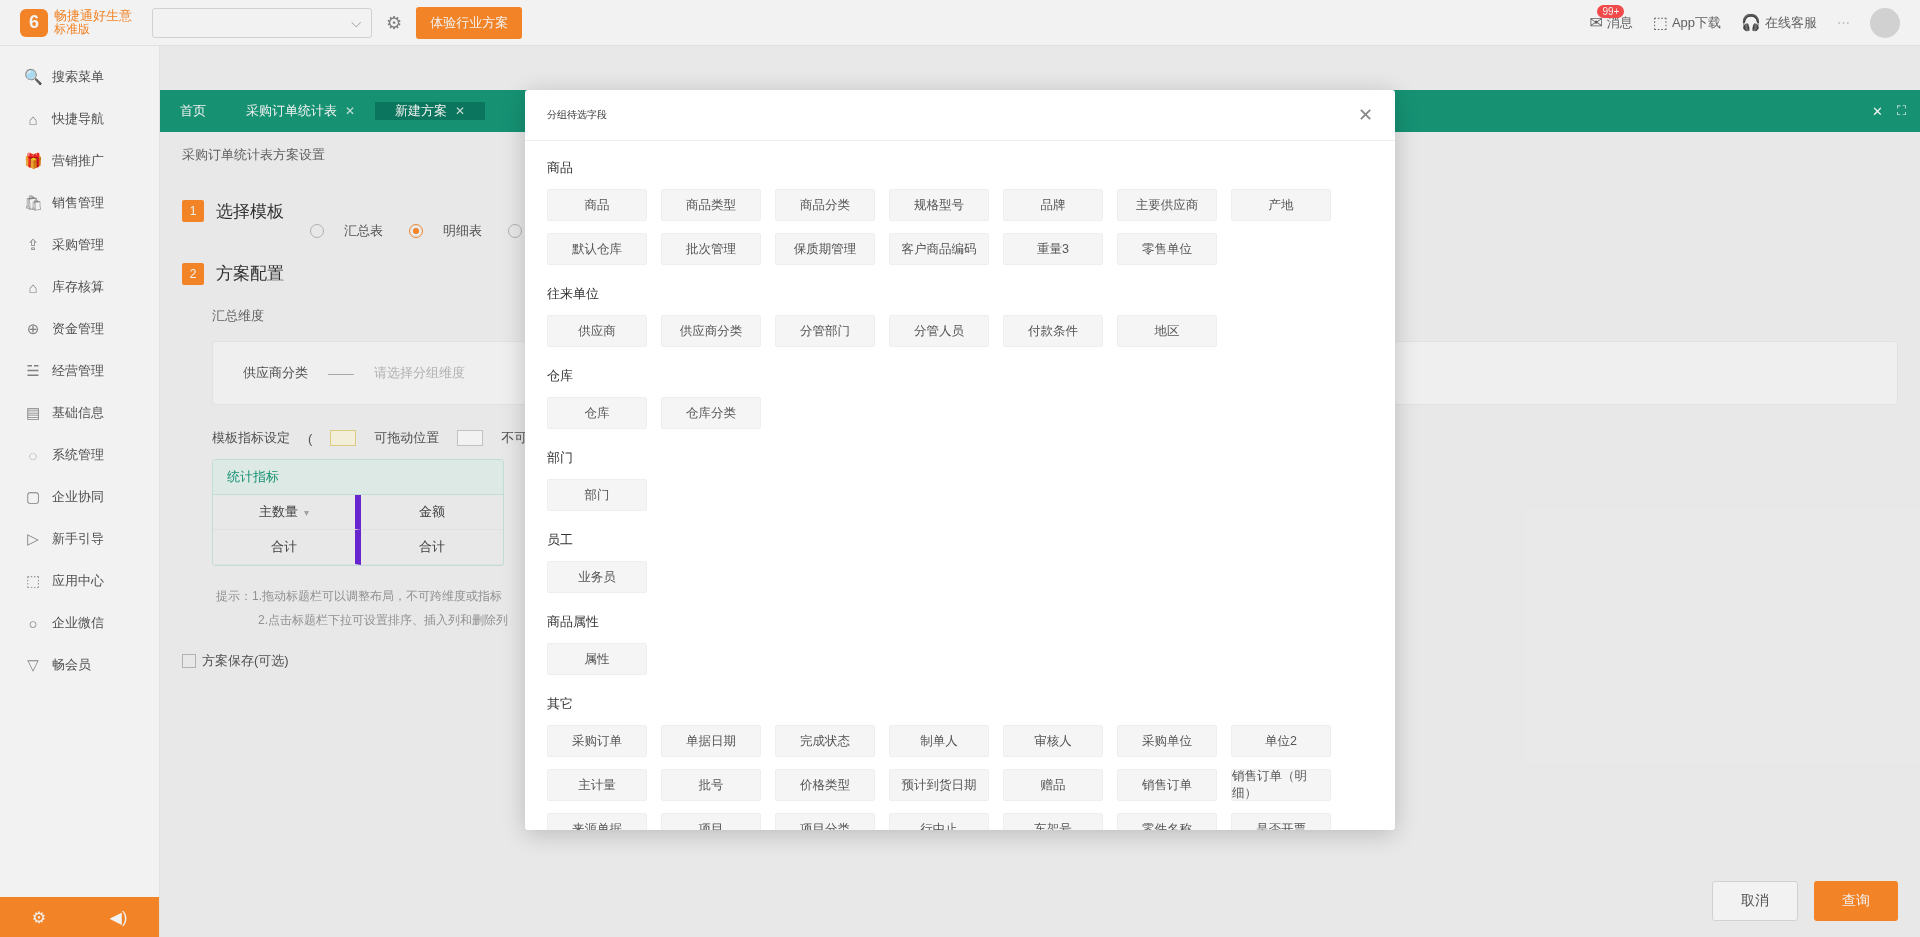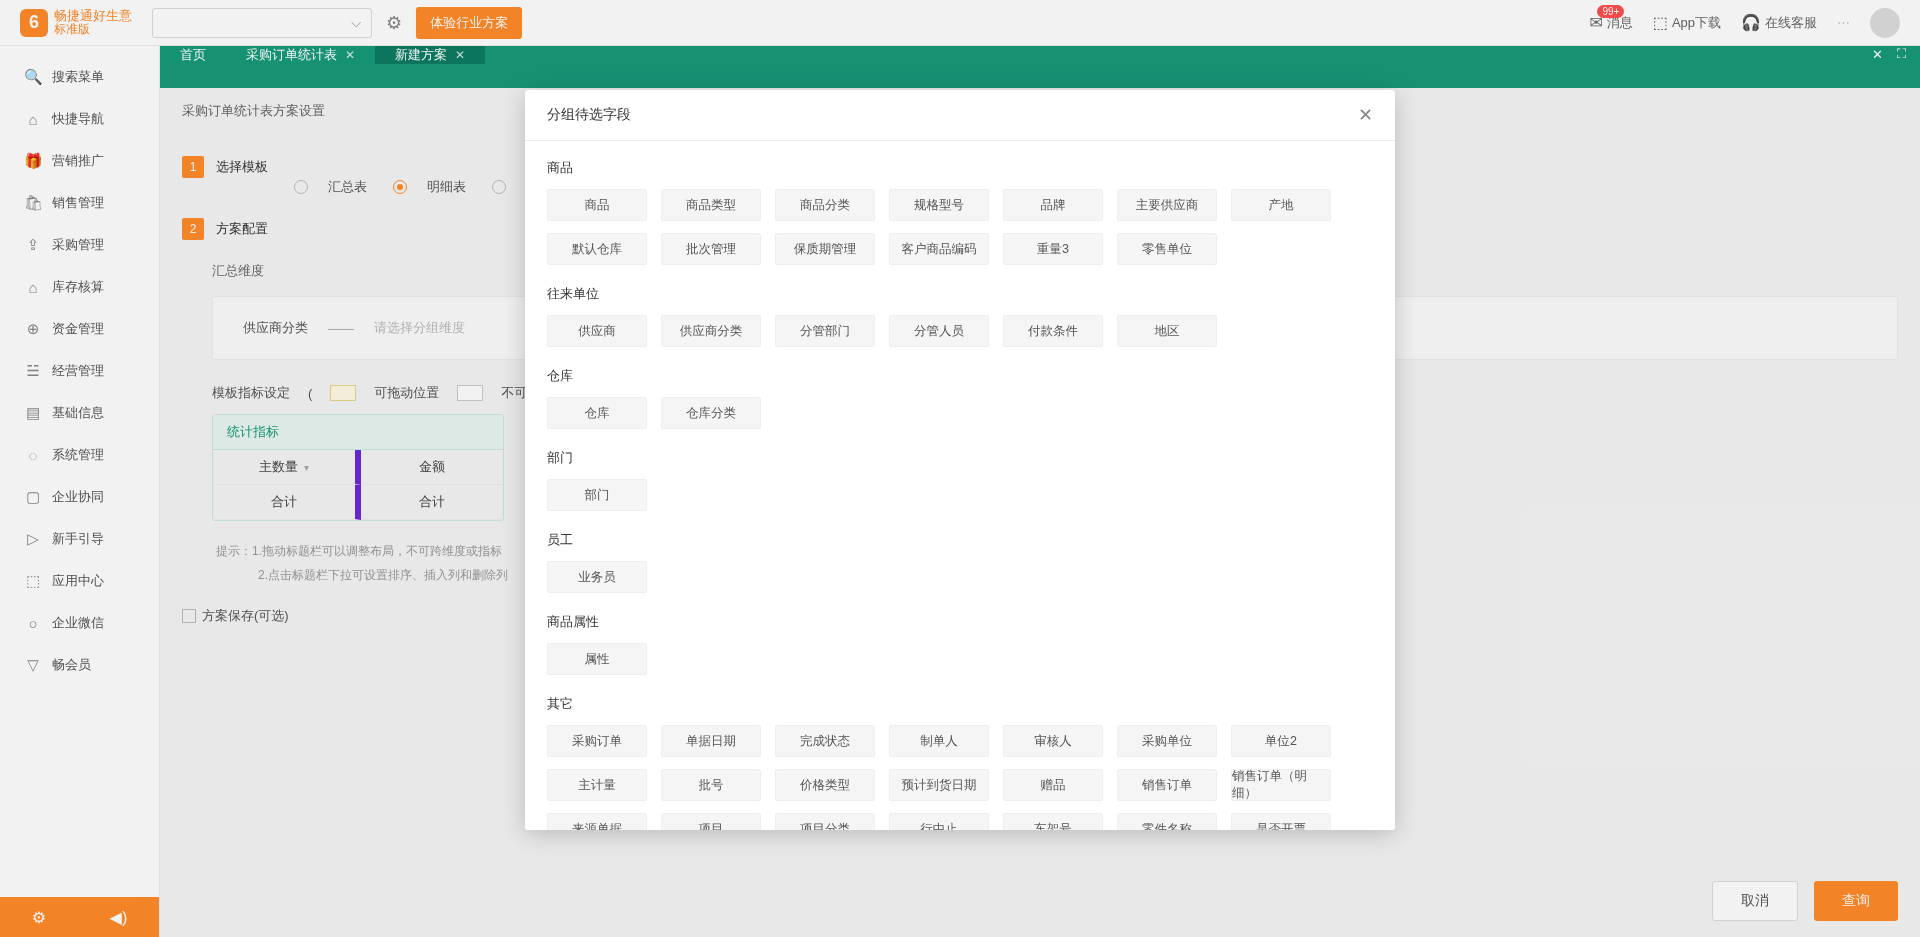--- a/index.html
+++ b/index.html
@@ -20,31 +20,31 @@
 .badge { position:absolute; top:-8px; left:8px; background:#ff4d4f; color:#fff; font-size:10px; padding:1px 5px; border-radius:8px; }
 .avatar { width:30px; height:30px; border-radius:50%; background:#ddd; }
 .layout { display:flex; height:calc(100% - 46px); }
 .sidebar { width:160px; background:#fff; display:flex; flex-direction:column; border-right:1px solid #eee; }
 .nav { flex:1; padding-top:10px; }
 .nav-item { display:flex; align-items:center; gap:10px; padding:12px 24px; color:#555; cursor:pointer; }
 .nav-item .ico { width:18px; text-align:center; color:#888; font-size:15px; }
 .side-foot { height:40px; background:#ff8b29; display:flex; align-items:center; justify-content:space-around; color:#fff; }
 .side-foot span { cursor:pointer; font-size:16px; }
 .main { flex:1; display:flex; flex-direction:column; background:#f5f5f5; }
-.tabbar { height:42px; background:#189a7a; display:flex; align-items:flex-start; color:#fff; }
+.tabbar { height:42px; background:#189a7a; display:flex; align-items:center; color:#fff;margin-top:44px; }
 .tab { display:flex; align-items:center; padding:0 20px; gap:8px; cursor:pointer; font-size:13px; }
 .tab.active { background:#0c7d62; }
 .tab .x { font-size:12px; opacity:.8; }
 .tabbar-end { margin-left:auto; display:flex; align-items:center; gap:14px; padding-right:14px; font-size:13px; }
 .tabbar-end span { cursor:pointer; }
 .content { flex:1; padding:14px 22px; overflow:auto; position:relative; }
 .breadcrumb { color:#666; margin-bottom:18px; font-size:13px; }
 .step-line { display:flex; align-items:center; gap:12px; margin-bottom:22px; }
 .step-num { width:22px; height:22px; background:#ff8b29; color:#fff; display:flex; align-items:center; justify-content:center; font-size:12px; border-radius:2px; }
-.step-label { font-size:13px; color:#333; }
+.step-label { font-size:17px; color:#333; }
 .radio-grp { display:flex; gap:26px; margin-left:14px; }
 .radio { display:flex; align-items:center; gap:20px; cursor:pointer; color:#555;margin-top:40px; }
 .radio .dot { width:14px; height:14px; border:1px solid #bbb; border-radius:50%; display:inline-block; position:relative; }
 .radio.sel .dot { border-color:#ff8b29; }
 .radio.sel .dot::after { content:""; position:absolute; inset:3px; background:#ff8b29; border-radius:50%; }
 .cfg-block { padding-left:30px; }
 .cfg-title { color:#666; margin-bottom:16px; }
 .dim-box { border:1px solid #eee; background:#fcfcfc; padding:22px 30px; border-radius:3px; display:flex; align-items:center; gap:20px; margin-bottom:24px; }
 .dim-box .lbl { color:#555; }
 .dim-box .dash { color:#aaa; }
@@ -62,24 +62,24 @@
 .hints { color:#999; font-size:12px; line-height:2; padding-left:4px; }
 .save-line { margin-top:20px; display:flex; align-items:center; gap:6px; color:#555; }
 .chk { width:14px; height:14px; border:1px solid #bbb; display:inline-block; }
 .footer-actions { position:absolute; right:22px; bottom:16px; display:flex; gap:16px; }
 .btn { padding:10px 28px; border-radius:3px; font-size:14px; cursor:pointer; border:none; }
 .btn.ghost { background:#fff; border:1px solid #ddd; color:#555; }
 .btn.pri { background:#ff8b29; color:#fff; }
 .overlay { position:absolute; inset:0; background:rgba(0,0,0,.05); display:flex; align-items:flex-start; justify-content:center; }
 .modal { margin-top:90px; width:870px; max-height:740px; background:#fff; border-radius:3px; box-shadow:0 4px 24px rgba(0,0,0,.2); display:flex; flex-direction:column; }
 .modal-head { padding:14px 22px; border-bottom:1px solid #eee; display:flex; align-items:center; }
-.modal-head .title { font-size:14px; color:#333; }
+.modal-head .title { font-size:10px; color:#333; }
 .modal-head .close { margin-left:auto; color:#888; font-size:18px; cursor:pointer; }
 .modal-body { padding:18px 22px 8px; overflow-y:auto; overflow-x:auto; }
-.fg { margin-bottom:20px;font-family:Liberation Mono, monospace; }
+.fg { margin-bottom:20px; }
 .fg-title { font-size:13px; color:#333; margin-bottom:12px; font-weight:500; }
 .fg-items { display:flex; flex-wrap:wrap; gap:12px 14px; }
 .chip { width:100px; height:32px; background:#f5f5f5; border:1px solid #eee; border-radius:2px; display:flex; align-items:center; justify-content:center; font-size:12.5px; color:#555; cursor:pointer; }
 .modal-body::-webkit-scrollbar { width:8px; height:10px; }
 .modal-body::-webkit-scrollbar-thumb { background:#ccc; border-radius:4px; }
 </style>
 </head>
 <body>
 
 <div class="topbar">

